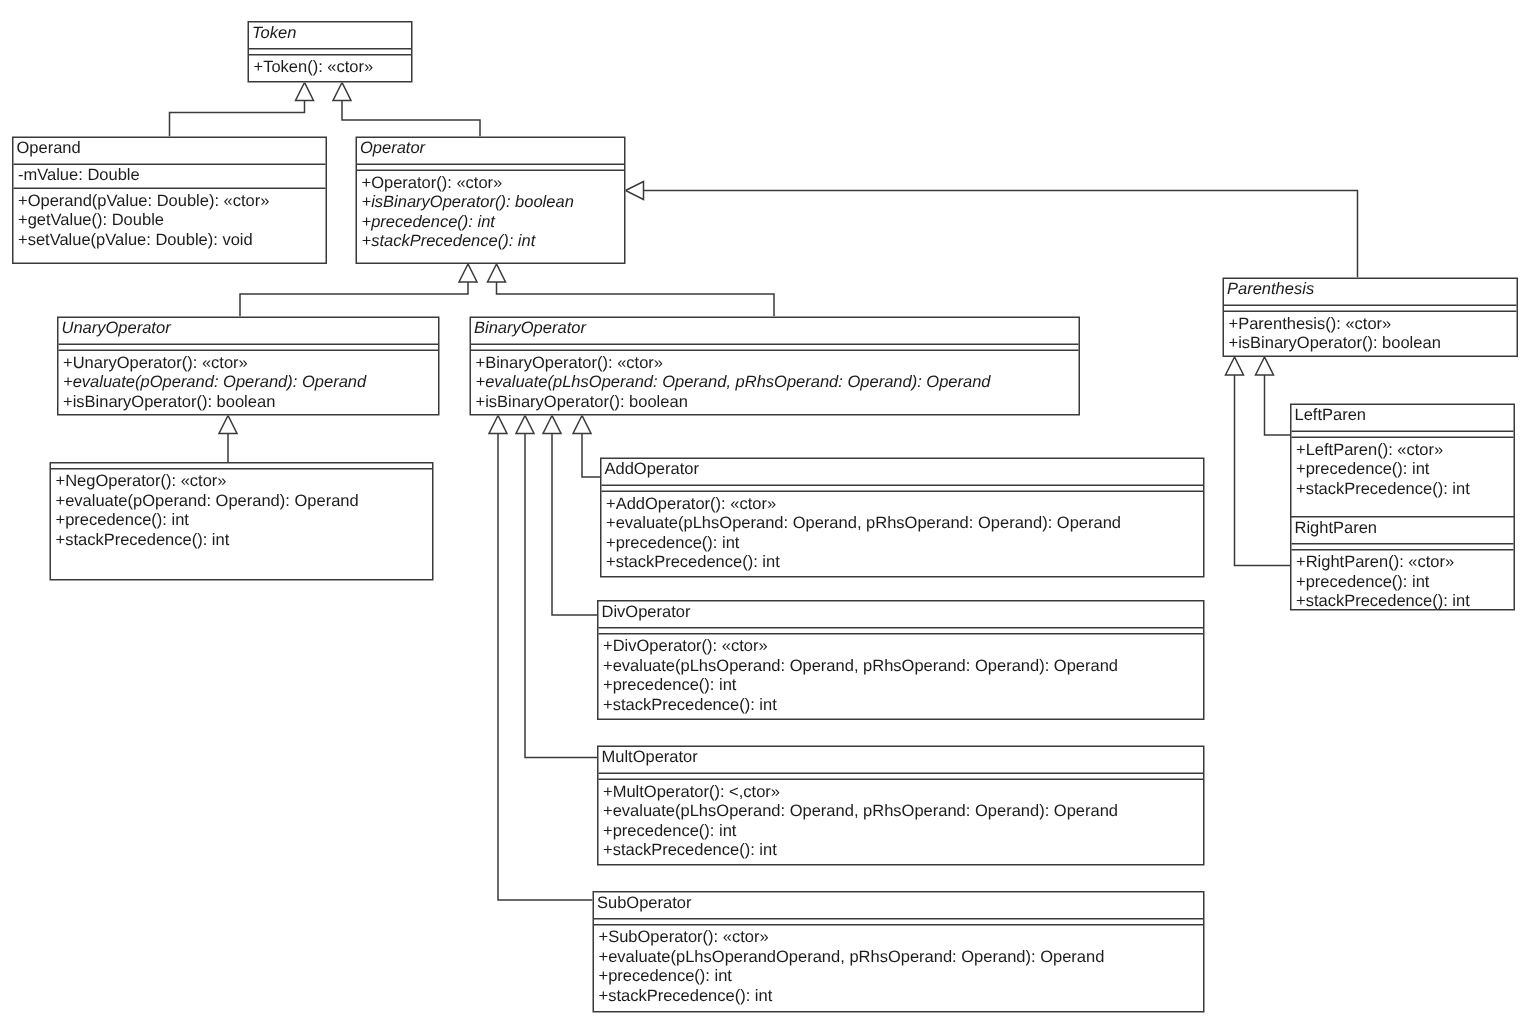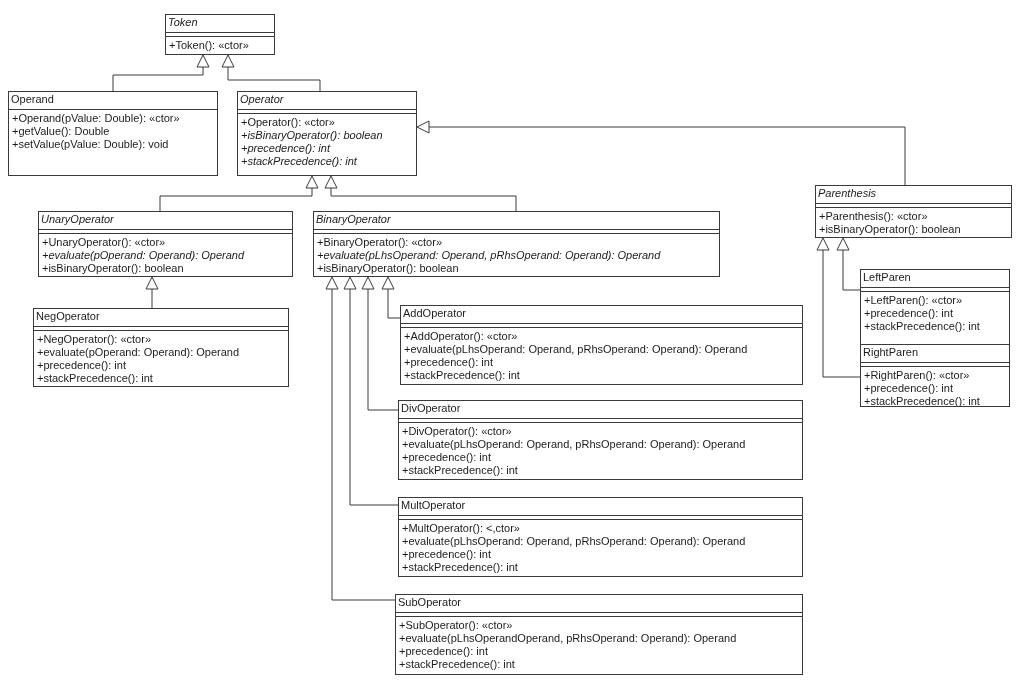--- a/index.html
+++ b/index.html
@@ -74,20 +74,23 @@
   <div class="uml-class" style="left:165px;top:14px;width:110px;height:41px;">
     <div class="cls-title abstract">Token</div>
     <div class="cls-attrs empty"></div>
     <div class="cls-methods">
         <div class="member">+Token(): «ctor»</div>
       </div>
   </div>
 
   <div class="uml-class" style="left:8px;top:91px;width:210px;height:85px;">
     <div class="cls-title">Operand</div>
+    <div class="cls-attrs">
+        <div class="member">-mValue: Double</div>
+      </div>
     <div class="cls-methods">
         <div class="member">+Operand(pValue: Double): «ctor»</div>
         <div class="member">+getValue(): Double</div>
         <div class="member">+setValue(pValue: Double): void</div>
       </div>
   </div>
 
   <div class="uml-class" style="left:237px;top:91px;width:180px;height:85px;">
     <div class="cls-title abstract">Operator</div>
     <div class="cls-attrs empty"></div>
@@ -113,21 +116,20 @@
     <div class="cls-title abstract">BinaryOperator</div>
     <div class="cls-attrs empty"></div>
     <div class="cls-methods">
         <div class="member">+BinaryOperator(): «ctor»</div>
         <div class="member it">+evaluate(pLhsOperand: Operand, pRhsOperand: Operand): Operand</div>
         <div class="member">+isBinaryOperator(): boolean</div>
       </div>
   </div>
 
   <div class="uml-class" style="left:33px;top:308px;width:256px;height:79px;">
-    <div class="cls-title">NegOperator</div>
     <div class="cls-attrs empty"></div>
     <div class="cls-methods">
         <div class="member">+NegOperator(): «ctor»</div>
         <div class="member">+evaluate(pOperand: Operand): Operand</div>
         <div class="member">+precedence(): int</div>
         <div class="member">+stackPrecedence(): int</div>
       </div>
   </div>
 
   <div class="uml-class" style="left:400px;top:305px;width:403px;height:80px;">

